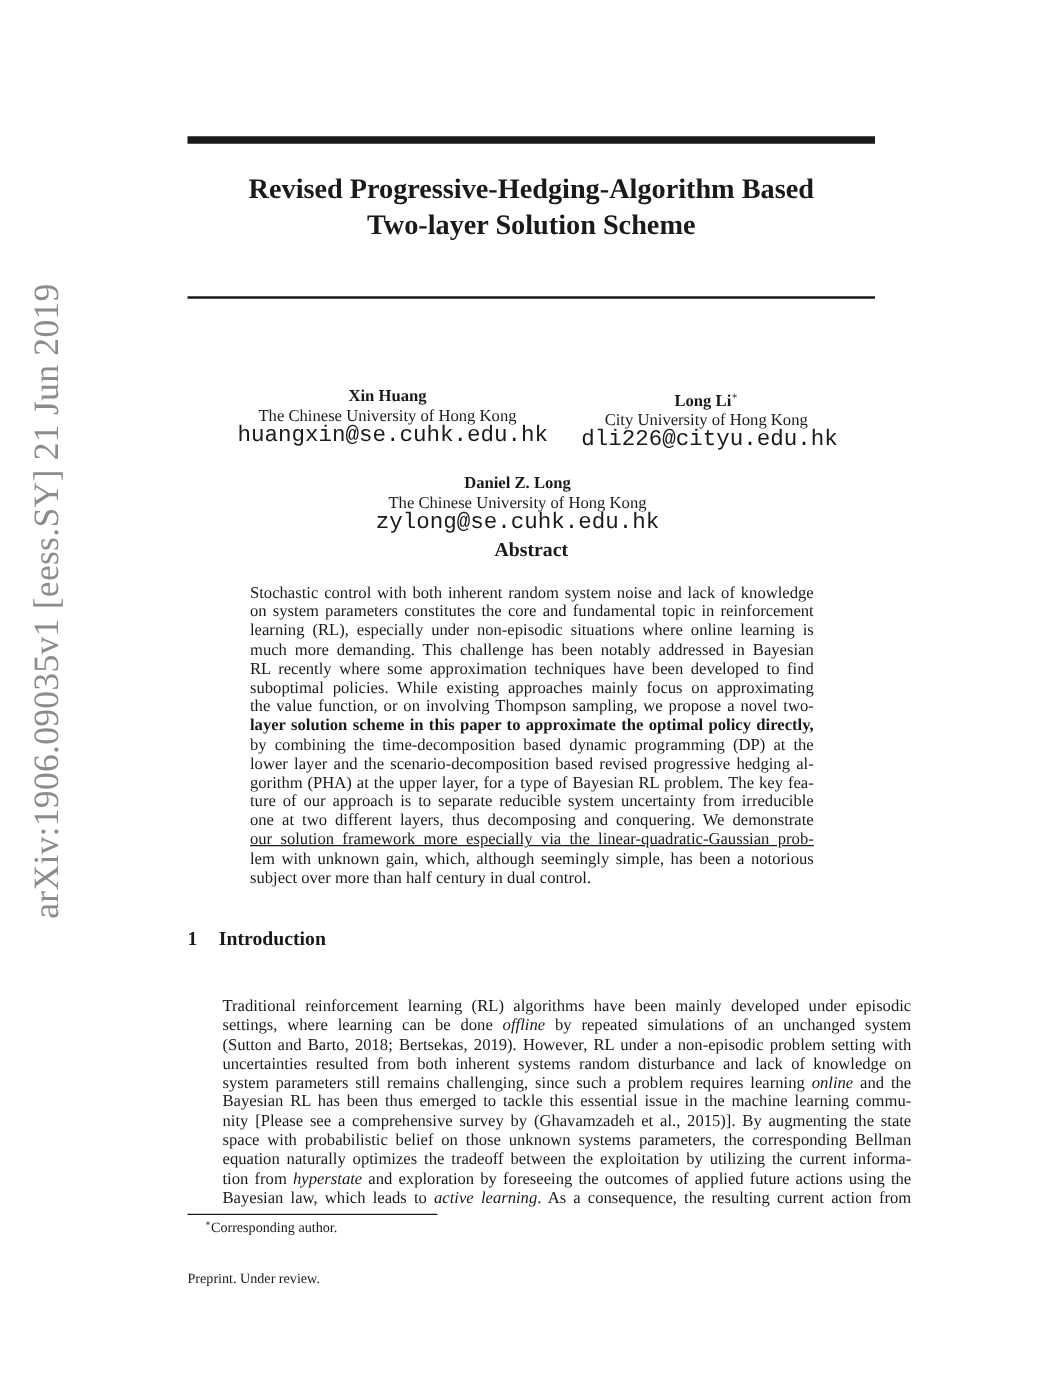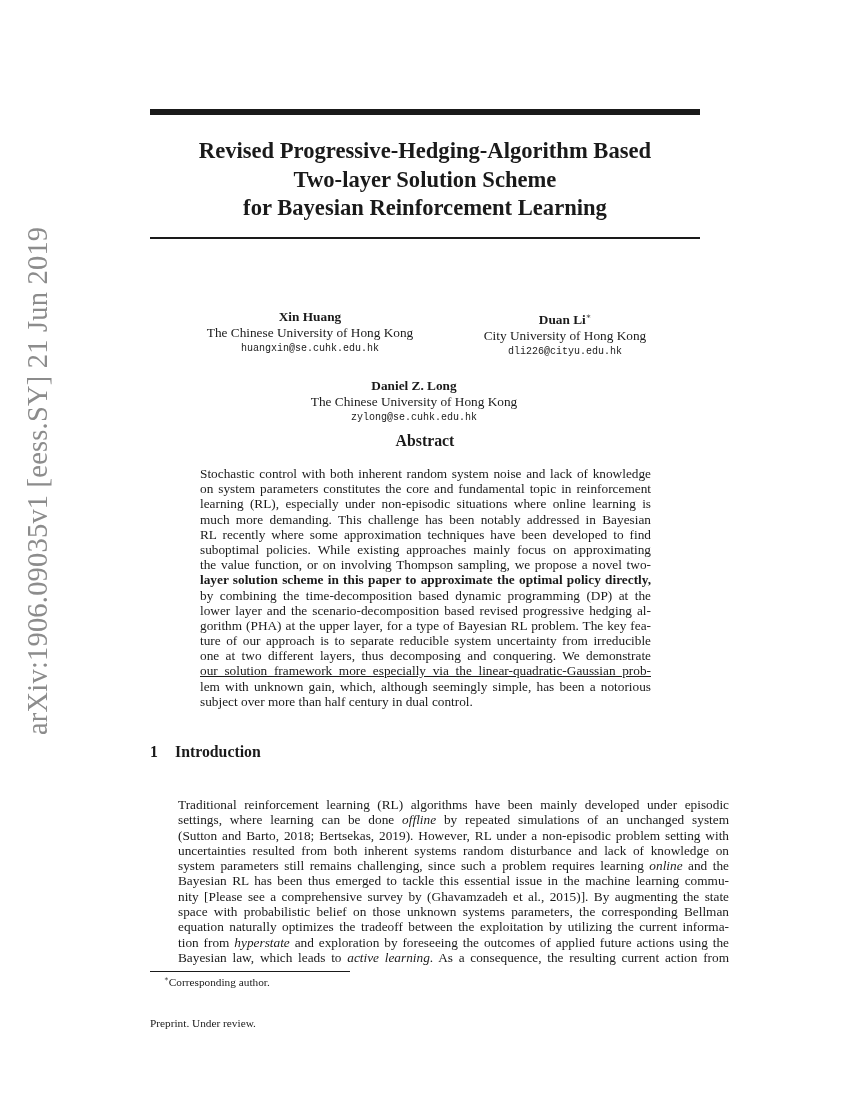--- a/index.html
+++ b/index.html
@@ -13,21 +13,21 @@
       font-size: 28.5px; color: #8c8c8c; white-space: nowrap; letter-spacing: 0.2px;
     }
     .rule-top { position: absolute; left: 150px; top: 109px; width: 550px; height: 6px; background: #1a1a1a; }
     .rule-bot { position: absolute; left: 150px; top: 237px; width: 550px; height: 2px; background: #1a1a1a; }
     .title {
       position: absolute; left: 150px; top: 137px; width: 550px;
       text-align: center; font-weight: bold; font-size: 22.6px; line-height: 28.5px;
     }
     .author { position: absolute; text-align: center; font-size: 13.3px; line-height: 16px; margin-top: 32px; }
     .author .name { font-weight: bold; }
-    .author .email { font-family: "Liberation Mono", "DejaVu Sans Mono", monospace; font-size: 10px; }
+    .author .email { font-family: "Liberation Mono", "DejaVu Sans Mono", monospace; font-size: 18px; }
     .a1 { left: 190px; top: 277px; width: 240px; }
     .a2 { left: 465px; top: 277px; width: 200px; }
     .a3 { left: 294px; top: 346px; width: 240px; }
     .abs-head {
       position: absolute; left: 195px; top: 432px; width: 460px;
       text-align: center; font-weight: bold; font-size: 15.8px;
     }
     .abs-body { position: absolute; left: 200px; top: 466px; width: 451px; font-size: 13.3px; }
     .line { display: block; height: 15.2px; line-height: 15.2px; white-space: nowrap; text-align: justify; text-align-last: justify; }
     .line.last { text-align-last: left; }
@@ -45,31 +45,30 @@
   </style>
 </head>
 <body>
 
 <div class="arxiv">arXiv:1906.09035v1  [eess.SY]  21 Jun 2019</div>
 
 <div class="rule-top"></div>
 <div class="title">
   <div>Revised Progressive-Hedging-Algorithm Based</div>
   <div>Two-layer Solution Scheme</div>
-  <div>for Bayesian Reinforcement Learning</div>
 </div>
 <div class="rule-bot"></div>
 
 <div class="author a1">
   <div class="name">Xin Huang</div>
   <div>The Chinese University of Hong Kong</div>
   <div class="email">huangxin@se.cuhk.edu.hk</div>
 </div>
 <div class="author a2">
-  <div class="name"><span>Duan Li</span><sup style="font-size:8px;font-weight:normal">∗</sup></div>
+  <div class="name"><span>Long Li</span><sup style="font-size:8px;font-weight:normal">∗</sup></div>
   <div>City University of Hong Kong</div>
   <div class="email">dli226@cityu.edu.hk</div>
 </div>
 <div class="author a3">
   <div class="name">Daniel Z. Long</div>
   <div>The Chinese University of Hong Kong</div>
   <div class="email">zylong@se.cuhk.edu.hk</div>
 </div>
 
 <div class="abs-head">Abstract</div>

